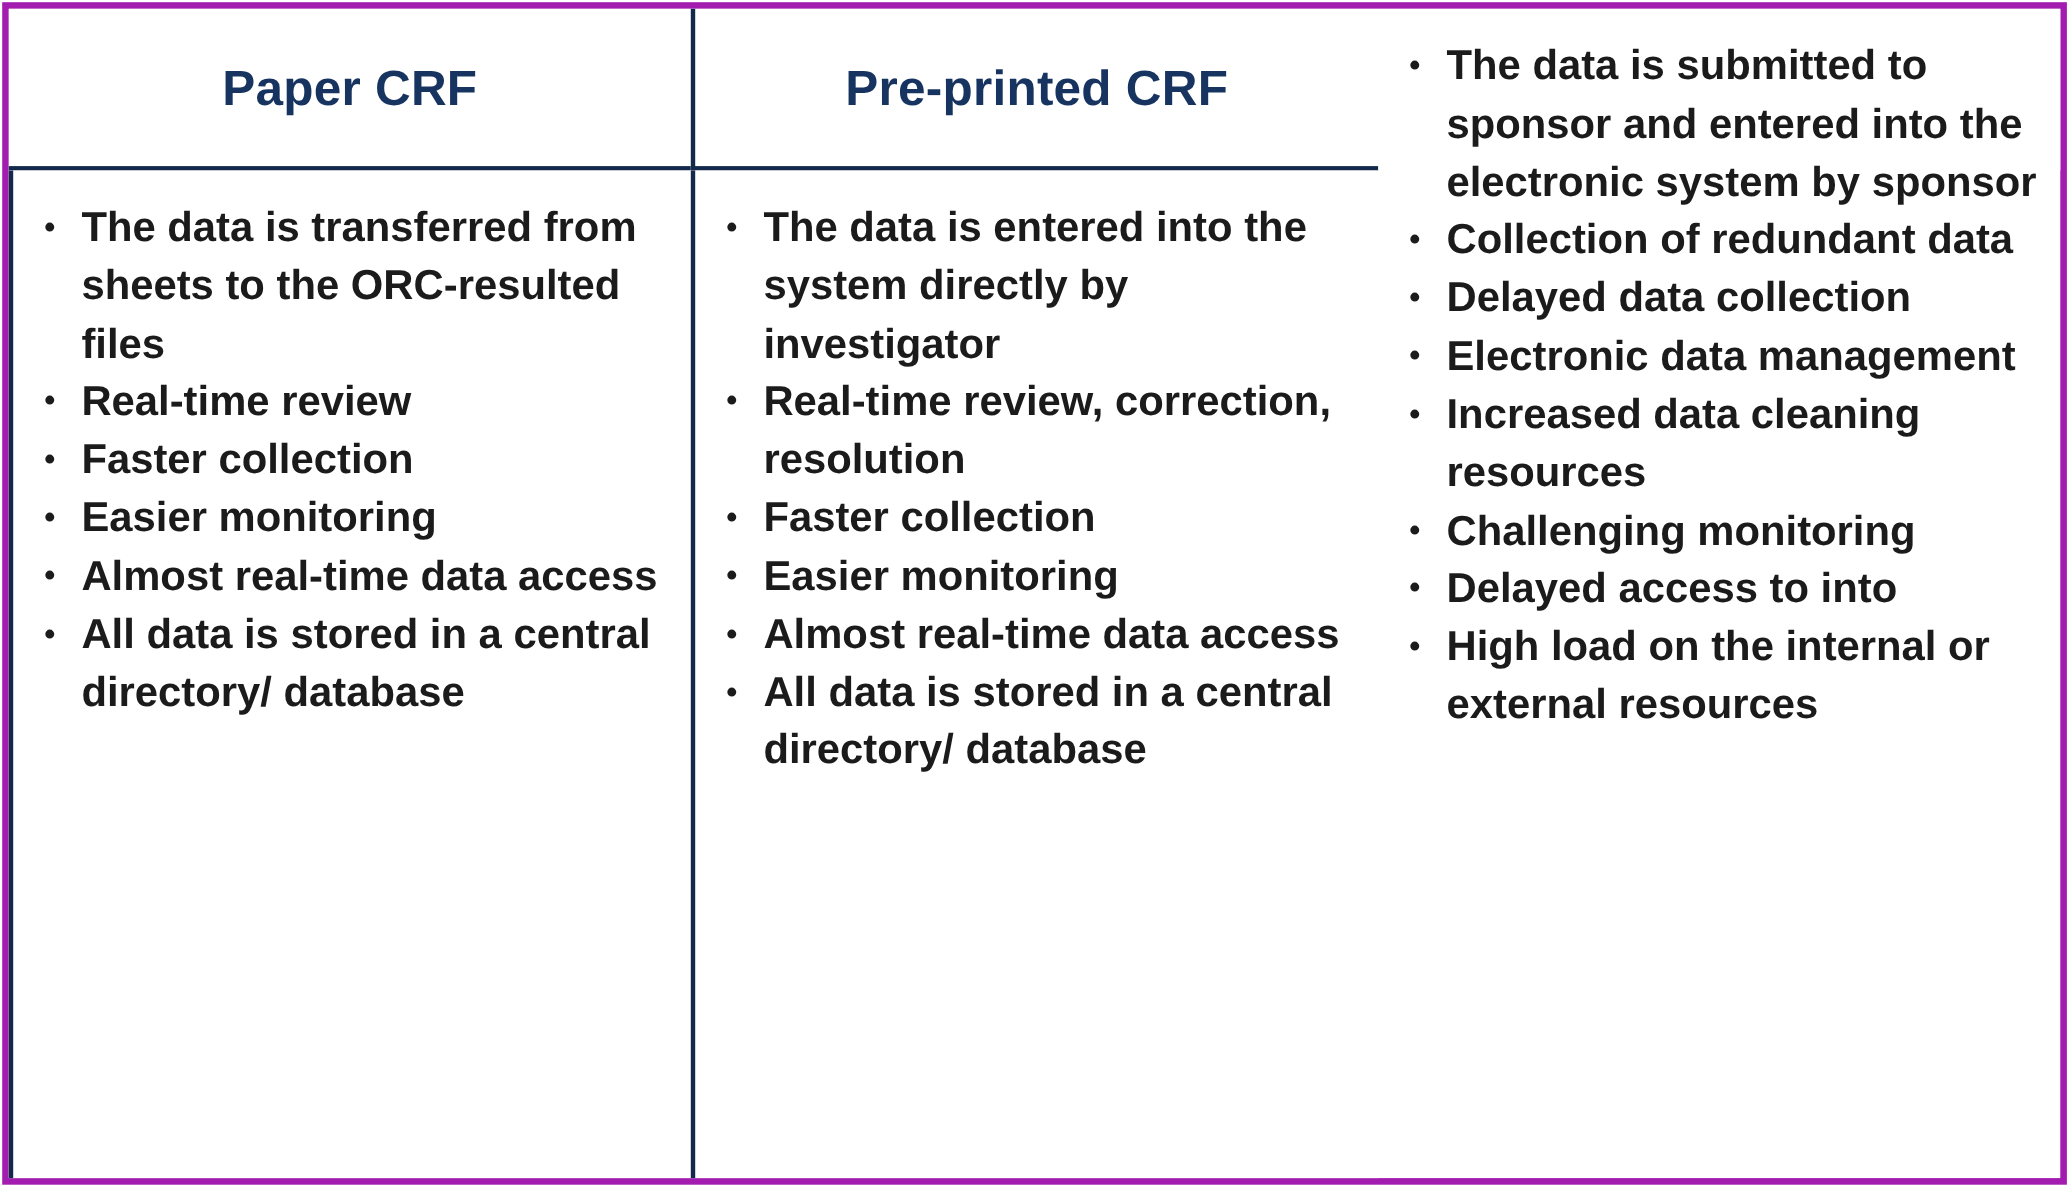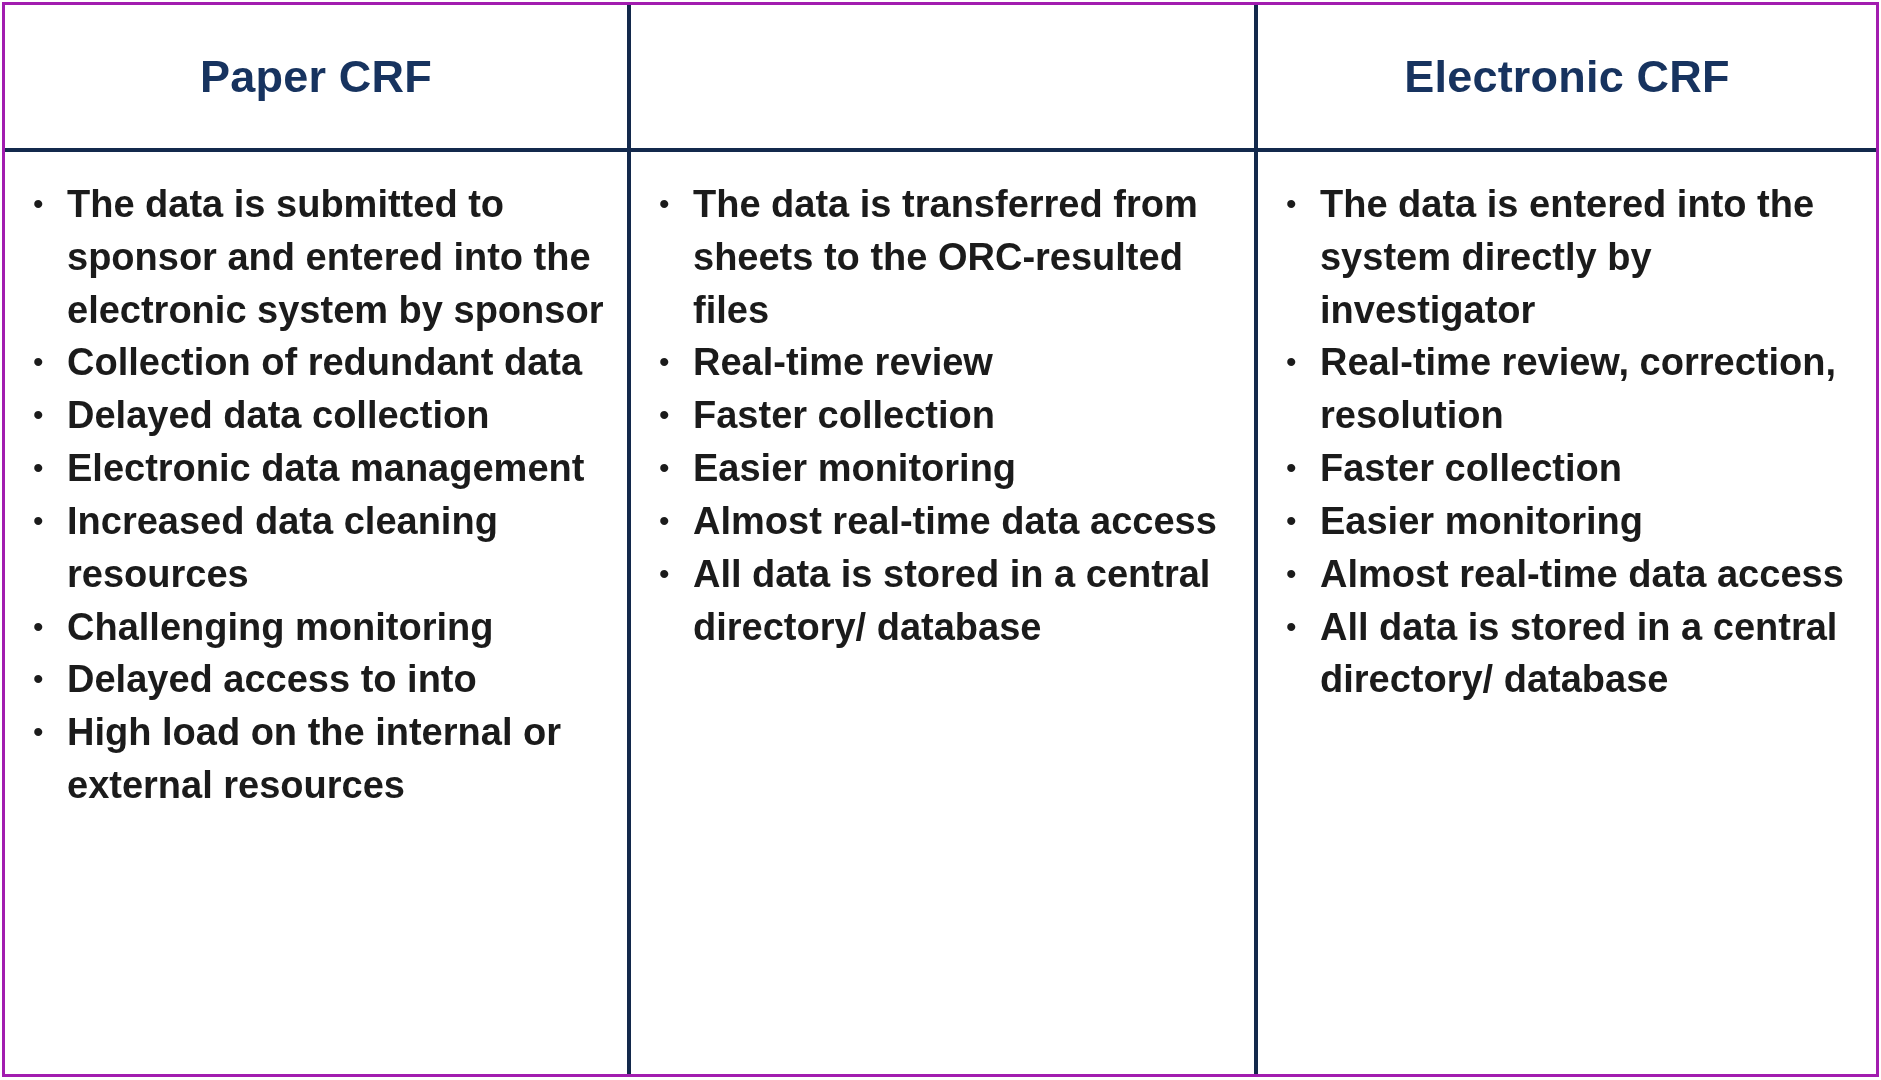--- a/index.html
+++ b/index.html
@@ -14,21 +14,21 @@
     height: 1080px;
     background: #ffffff;
     overflow: hidden;
   }
   .frame {
     position: absolute;
     top: 2px;
     left: 2px;
     right: 2px;
     bottom: 3px;
-    border: 3px solid #a21caf;
+    border: 6px solid #a21caf;
     box-sizing: border-box;
     display: grid;
     grid-template-columns: 1fr 1.008fr 1fr;
     grid-template-rows: 147px 1fr;
   }
   .cell {
     box-sizing: border-box;
     background: #ffffff;
   }
   .header-cell {
@@ -83,24 +83,21 @@
 <body>
 
 <div class="page">
   <div class="frame">
 
     <div class="cell header-cell">
       <span class="header-line">Paper CRF</span>
 
     </div>
     <div class="cell header-cell col-divider">
-    </div>
-    <div class="cell header-cell col-divider">
-      <span class="header-line">Electronic CRF</span>
-
+      <span class="header-line">Pre-printed CRF</span>
     </div>
 
     <div class="cell body-cell">
       <ul class="items">
         <li>
           <span class="bullet">•</span>
           <span class="item-text">The data is submitted to sponsor and entered into the electronic system by sponsor</span>
         </li>
         <li>
           <span class="bullet">•</span>

